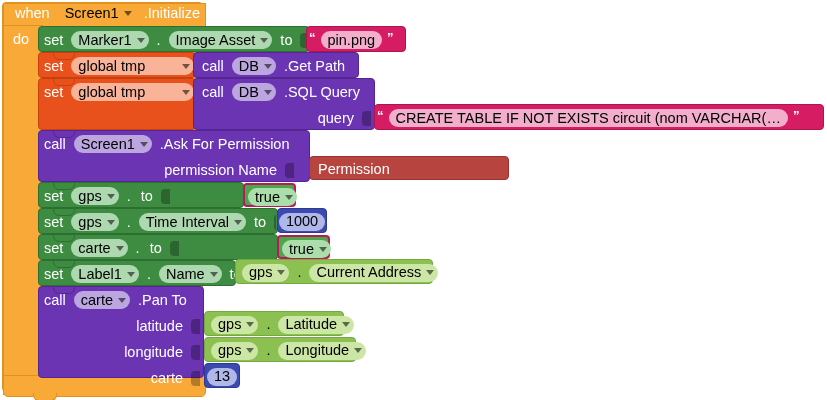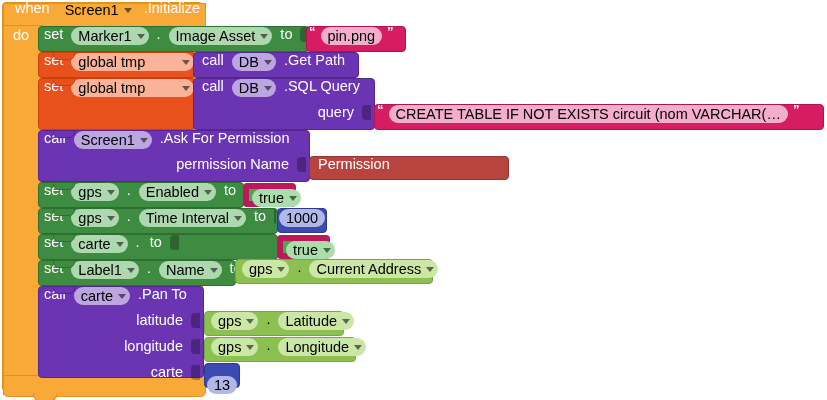--- a/index.html
+++ b/index.html
@@ -3,40 +3,40 @@
 <meta charset="utf-8">
 <style>
   html,body{margin:0;padding:0;background:#ffffff;}
   body{width:827px;height:400px;overflow:hidden;
        font-family:"Liberation Sans","DejaVu Sans",sans-serif;
        -webkit-font-smoothing:antialiased;}
   #canvas{position:relative;width:827px;height:400px;}
 
   
   .blk{position:absolute;box-sizing:border-box;border-radius:4px;}
-  .row{display:flex;align-items:flex-start;height:26px;white-space:nowrap;}
+  .row{display:flex;align-items:center;height:26px;white-space:nowrap;}
   .lbl{color:#ffffff;font-size:14.5px;line-height:1;padding:0 5px;}
   .lbl.dark{color:#000;}
 
   
   .fld{display:inline-flex;align-items:center;height:18px;border-radius:9px;
        padding:0 4px 0 7px;font-size:14.5px;color:#000000;line-height:1;
        margin:0 3px;}
   .fld .cap{padding-right:4px;}
   .caret{display:inline-block;width:0;height:0;margin-left:1px;
          border-left:4px solid transparent;border-right:4px solid transparent;
          border-top:5px solid rgba(0,0,0,.55);}
 
   
   .c-event   {background:#F9A938;border:1px solid #E0921F;}
   .c-setter  {background:#3E8C42;border:1px solid #2F6E33;}
   .c-setter .fld{background:#AED9B0;}
   .c-getter  {background:#8CC152;border:1px solid #74A840;}
   .c-getter .fld{background:#CCE6A6;}
-  .c-logic   {background:#4CA64C;border:6px solid #be185d;}
+  .c-logic   {background:#4CA64C;border:2px solid #be185d;}
   .c-logic .fld{background:#ACDEAC;}
   .c-varset  {background:#E8511C;border:1px solid #C7410F;}
   .c-varset .fld{background:#F8B398;gap:32px;}
   .c-method  {background:#6B34B2;border:1px solid #55268F;}
   .c-method .fld{background:#BCA6DF;}
   .c-text    {background:#D61C63;border:1px solid #B0144F;}
   .c-text .fld{background:#F3AECB;}
   .c-math    {background:#3B49B0;border:1px solid #2E3A8E;}
   .c-math .fld{background:#AFB8E8;}
   .c-helper  {background:#B7443F;border:1px solid #953531;}
@@ -177,44 +177,40 @@
   <div class="blk c-method" style="left:38px;top:130px;width:272px;height:52px;">
     <div class="stack-notch c-method"></div>
     <div class="row">
       <span class="lbl">call</span>
       <span class="fld">
         <span class="cap">Screen1</span>
         <i class="caret"></i>
       </span>
       <span class="lbl">.Ask For Permission</span>
     </div>
-    <div class="row" style="justify-content:flex-end;padding-right:2px;">
+    <div class="row" style="justify-content:flex-end;padding-right:14px;">
       <span class="lbl">permission Name</span>
       <span class="socket"></span>
     </div>
   </div>
   <div class="blk c-helper" style="left:309px;top:156px;width:200px;height:24px;">
     <div class="row" style="height:24px;">
       <span class="lbl" style="padding-left:8px;">Permission</span>
     </div>
   </div>
 
   <div class="blk c-setter" style="left:38px;top:182px;width:206px;height:26px;">
     <div class="stack-notch c-setter"></div>
     <div class="row">
       <span class="lbl">set</span>
       <span class="fld">
         <span class="cap">gps</span>
         <i class="caret"></i>
       </span>
       <span class="lbl">.</span>
-      <span class="fld">
-        <span class="cap">Enabled</span>
-        <i class="caret"></i>
-      </span>
       <span class="lbl">to</span>
       <span class="socket"></span>
     </div>
   </div>
   <div class="blk c-logic" style="left:243px;top:183px;width:53px;height:24px;">
     <div class="row" style="height:24px;">
       <span class="fld">
         <span class="cap">true</span>
         <i class="caret"></i>
       </span>

